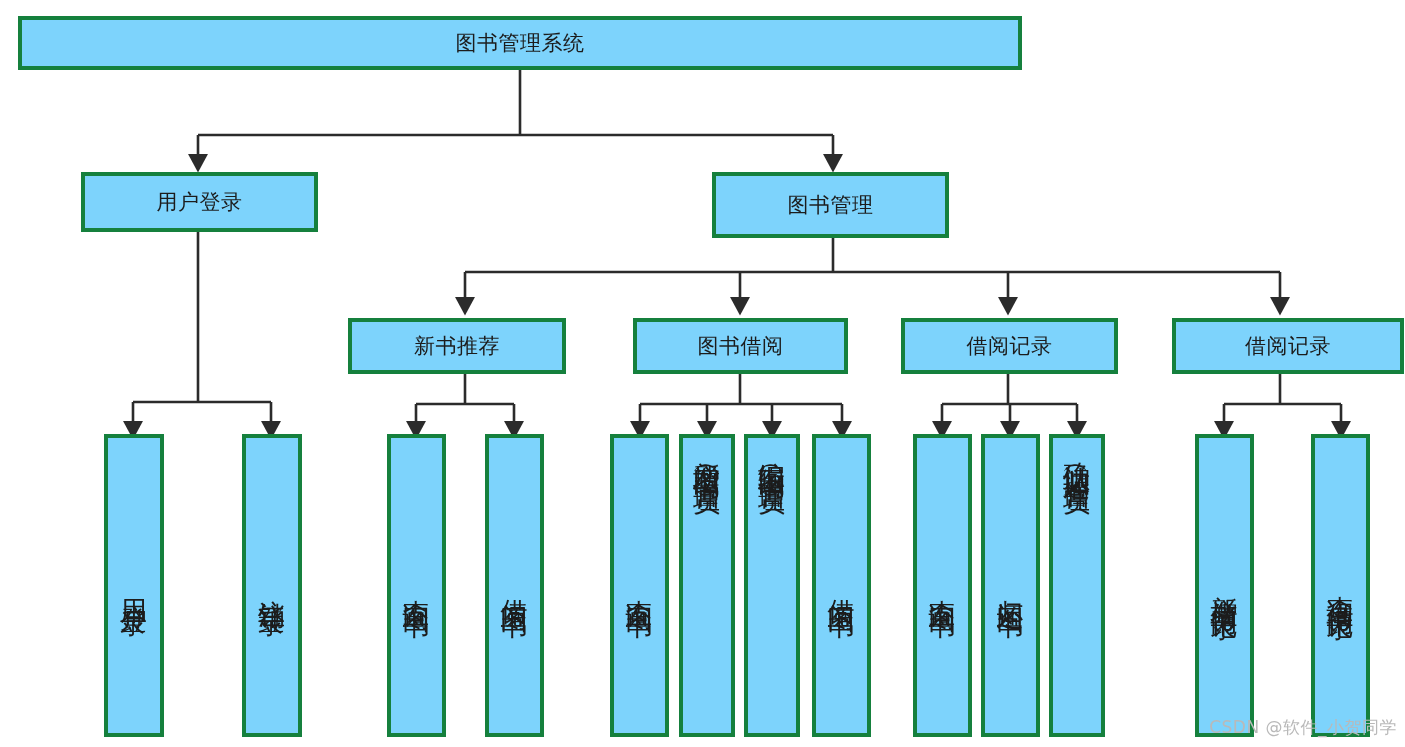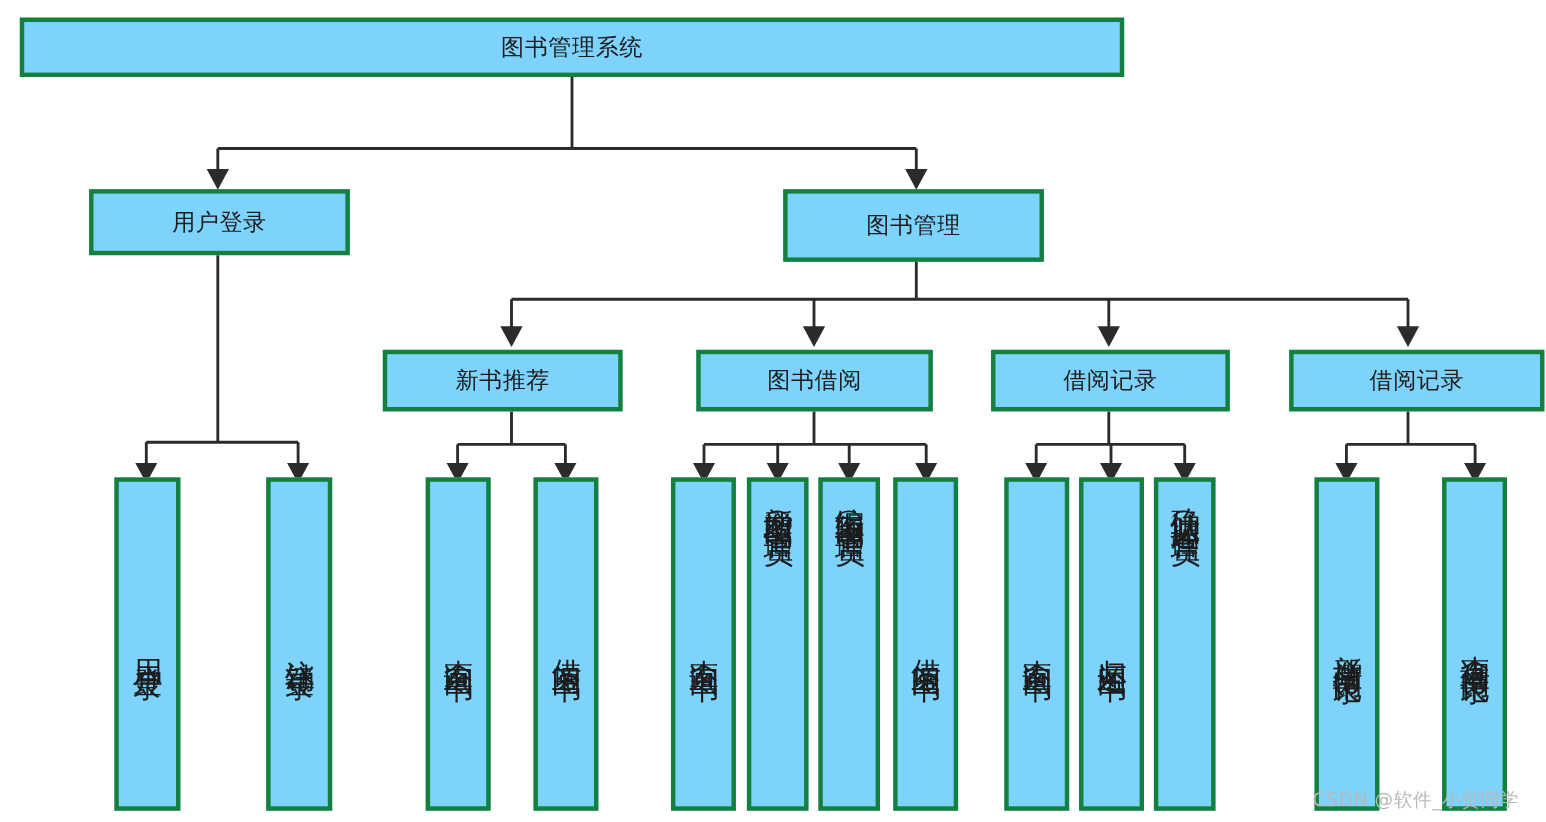--- a/index.html
+++ b/index.html
@@ -65,21 +65,21 @@
     align-items: center;
   }
   .node.vert.top {
     align-items: flex-start;
   }
   .node.vert.top .node-label {
     margin-top: 2px;
   }
   #watermark {
     position: absolute;
-    right: 24px;
+    right: 8px;
     bottom: 8px;
     font-size: 17px;
     color: #b9b9b9;
     z-index: 5;
     white-space: nowrap;
     letter-spacing: 0.5px;
   }
 </style>
 </head>
 <body>

